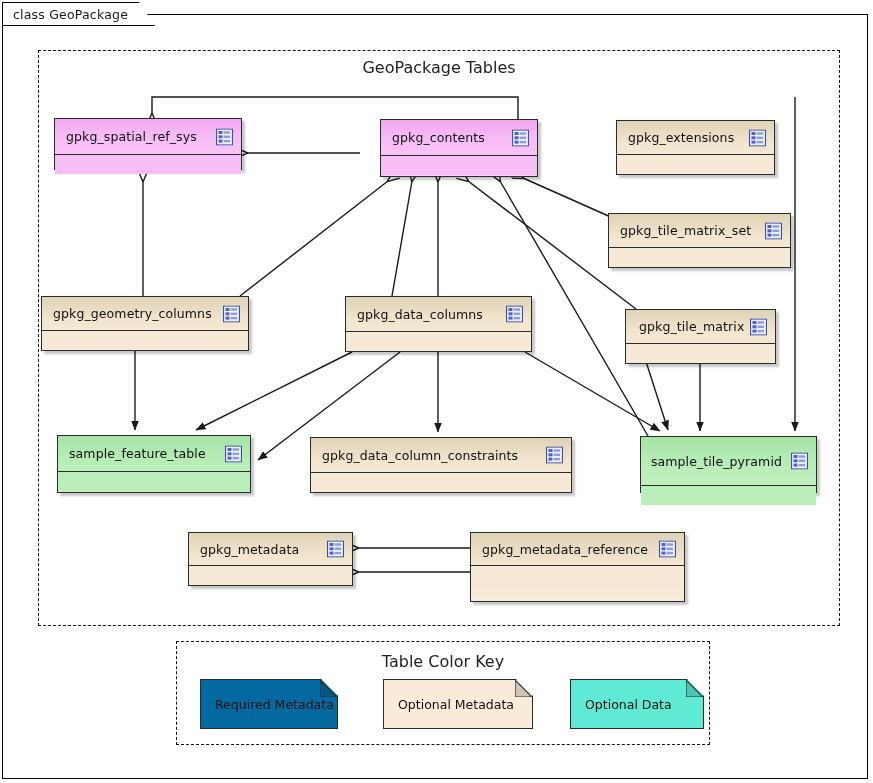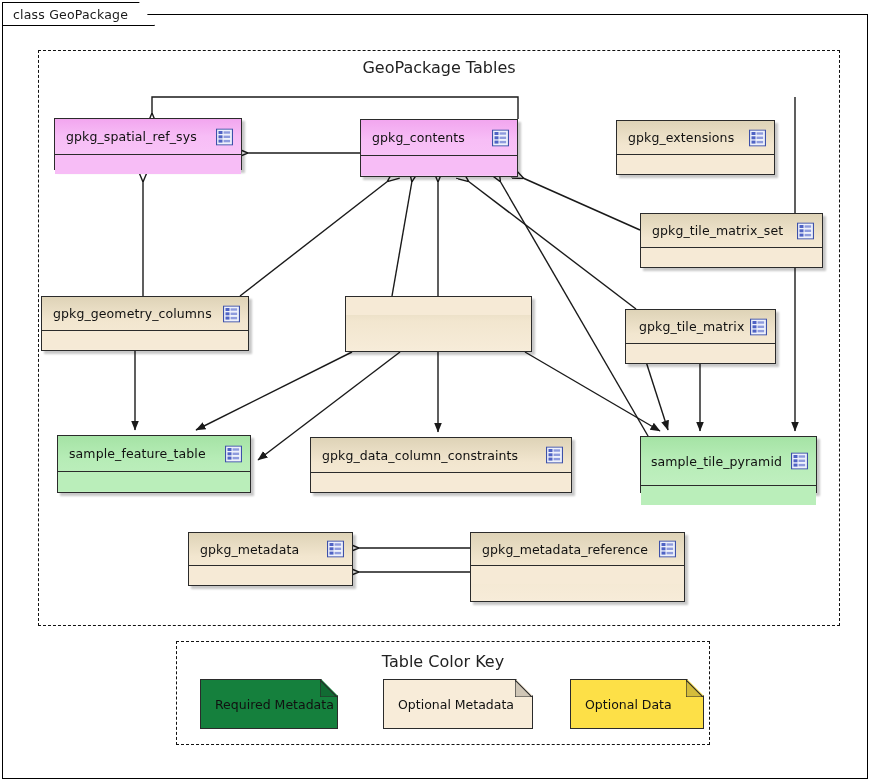--- a/index.html
+++ b/index.html
@@ -32,23 +32,23 @@
   .tbl.green .body{background:#baeeba;}
 
   
   .ticon{position:absolute;right:8px;top:50%;transform:translateY(-50%);width:17px;height:17px;}
 
   
   .note{position:absolute;box-sizing:border-box;border:1.6px solid #2b2b2b;
         box-shadow:3px 3px 2px rgba(0,0,0,.22);
         display:flex;align-items:center;padding-left:14px;font-size:12.5px;color:#111;
         clip-path:polygon(0 0, calc(100% - 17px) 0, 100% 17px, 100% 100%, 0 100%);}
-  .note.pink{background:#15803d;}
+  .note.pink{background:#0369a1;}
   .note.beige{background:#f8ecd9;}
-  .note.green{background:#fde047;}
+  .note.green{background:#5eead4;}
   .note .fold{position:absolute;top:0;right:0;width:17px;height:17px;}
 
   svg.links{position:absolute;left:0;top:0;width:873px;height:783px;pointer-events:none;}
 </style>
 </head>
 <body>
 
 <div id="stage">
 
   <div class="frame-outer"></div>
@@ -103,21 +103,21 @@
               <rect x="2.5" y="2.5" width="4" height="3" fill="#4f63c4"></rect>
               <rect x="2.5" y="6.8" width="4" height="3" fill="#4f63c4"></rect>
               <rect x="2.5" y="11.1" width="4" height="3" fill="#4f63c4"></rect>
               <rect x="7.6" y="2.8" width="6.5" height="2.4" fill="#8e9bdd"></rect>
               <rect x="7.6" y="7.1" width="6.5" height="2.4" fill="#8e9bdd"></rect>
               <rect x="7.6" y="11.4" width="6.5" height="2.4" fill="#8e9bdd"></rect>
             </svg></span>
         </div>
         <div class="body" style="height: 19px;"></div>
       </div>
-      <div class="tbl pink" style="left: 360px; top: 119px; width: 158px; height: 58px;">
+      <div class="tbl pink" style="left: 380px; top: 119px; width: 158px; height: 58px;">
         <div class="hdr" style="height: 36px;">
           <span class="nm">gpkg_contents</span>
           <span class="ticon"><svg viewBox="0 0 17 17" width="17" height="17">
               <rect x="0.5" y="0.5" width="16" height="16" fill="#eef1fb" stroke="#3d50a8" stroke-width="1.2"></rect>
               <rect x="2.5" y="2.5" width="4" height="3" fill="#4f63c4"></rect>
               <rect x="2.5" y="6.8" width="4" height="3" fill="#4f63c4"></rect>
               <rect x="2.5" y="11.1" width="4" height="3" fill="#4f63c4"></rect>
               <rect x="7.6" y="2.8" width="6.5" height="2.4" fill="#8e9bdd"></rect>
               <rect x="7.6" y="7.1" width="6.5" height="2.4" fill="#8e9bdd"></rect>
               <rect x="7.6" y="11.4" width="6.5" height="2.4" fill="#8e9bdd"></rect>
@@ -133,21 +133,21 @@
               <rect x="2.5" y="2.5" width="4" height="3" fill="#4f63c4"></rect>
               <rect x="2.5" y="6.8" width="4" height="3" fill="#4f63c4"></rect>
               <rect x="2.5" y="11.1" width="4" height="3" fill="#4f63c4"></rect>
               <rect x="7.6" y="2.8" width="6.5" height="2.4" fill="#8e9bdd"></rect>
               <rect x="7.6" y="7.1" width="6.5" height="2.4" fill="#8e9bdd"></rect>
               <rect x="7.6" y="11.4" width="6.5" height="2.4" fill="#8e9bdd"></rect>
             </svg></span>
         </div>
         <div class="body" style="height: 18px;"></div>
       </div>
-      <div class="tbl beige" style="left: 640px; top: 213px; width: 183px; height: 55px;">
+      <div class="tbl beige" style="left: 608px; top: 213px; width: 183px; height: 55px;">
         <div class="hdr" style="height: 34px;">
           <span class="nm">gpkg_tile_matrix_set</span>
           <span class="ticon"><svg viewBox="0 0 17 17" width="17" height="17">
               <rect x="0.5" y="0.5" width="16" height="16" fill="#eef1fb" stroke="#3d50a8" stroke-width="1.2"></rect>
               <rect x="2.5" y="2.5" width="4" height="3" fill="#4f63c4"></rect>
               <rect x="2.5" y="6.8" width="4" height="3" fill="#4f63c4"></rect>
               <rect x="2.5" y="11.1" width="4" height="3" fill="#4f63c4"></rect>
               <rect x="7.6" y="2.8" width="6.5" height="2.4" fill="#8e9bdd"></rect>
               <rect x="7.6" y="7.1" width="6.5" height="2.4" fill="#8e9bdd"></rect>
               <rect x="7.6" y="11.4" width="6.5" height="2.4" fill="#8e9bdd"></rect>
@@ -164,20 +164,32 @@
               <rect x="2.5" y="6.8" width="4" height="3" fill="#4f63c4"></rect>
               <rect x="2.5" y="11.1" width="4" height="3" fill="#4f63c4"></rect>
               <rect x="7.6" y="2.8" width="6.5" height="2.4" fill="#8e9bdd"></rect>
               <rect x="7.6" y="7.1" width="6.5" height="2.4" fill="#8e9bdd"></rect>
               <rect x="7.6" y="11.4" width="6.5" height="2.4" fill="#8e9bdd"></rect>
             </svg></span>
         </div>
         <div class="body" style="height: 18px;"></div>
       </div>
       <div class="tbl beige" style="left: 345px; top: 296px; width: 187px; height: 56px;">
+        <div class="hdr" style="height: 35px;">
+          <span class="nm">gpkg_data_columns</span>
+          <span class="ticon"><svg viewBox="0 0 17 17" width="17" height="17">
+              <rect x="0.5" y="0.5" width="16" height="16" fill="#eef1fb" stroke="#3d50a8" stroke-width="1.2"></rect>
+              <rect x="2.5" y="2.5" width="4" height="3" fill="#4f63c4"></rect>
+              <rect x="2.5" y="6.8" width="4" height="3" fill="#4f63c4"></rect>
+              <rect x="2.5" y="11.1" width="4" height="3" fill="#4f63c4"></rect>
+              <rect x="7.6" y="2.8" width="6.5" height="2.4" fill="#8e9bdd"></rect>
+              <rect x="7.6" y="7.1" width="6.5" height="2.4" fill="#8e9bdd"></rect>
+              <rect x="7.6" y="11.4" width="6.5" height="2.4" fill="#8e9bdd"></rect>
+            </svg></span>
+        </div>
         <div class="body" style="height: 18px;"></div>
       </div>
       <div class="tbl beige" style="left: 625px; top: 309px; width: 151px; height: 55px;">
         <div class="hdr" style="height: 34px; padding-left: 13px;">
           <span class="nm">gpkg_tile_matrix</span>
           <span class="ticon"><svg viewBox="0 0 17 17" width="17" height="17">
               <rect x="0.5" y="0.5" width="16" height="16" fill="#eef1fb" stroke="#3d50a8" stroke-width="1.2"></rect>
               <rect x="2.5" y="2.5" width="4" height="3" fill="#4f63c4"></rect>
               <rect x="2.5" y="6.8" width="4" height="3" fill="#4f63c4"></rect>
               <rect x="2.5" y="11.1" width="4" height="3" fill="#4f63c4"></rect>

